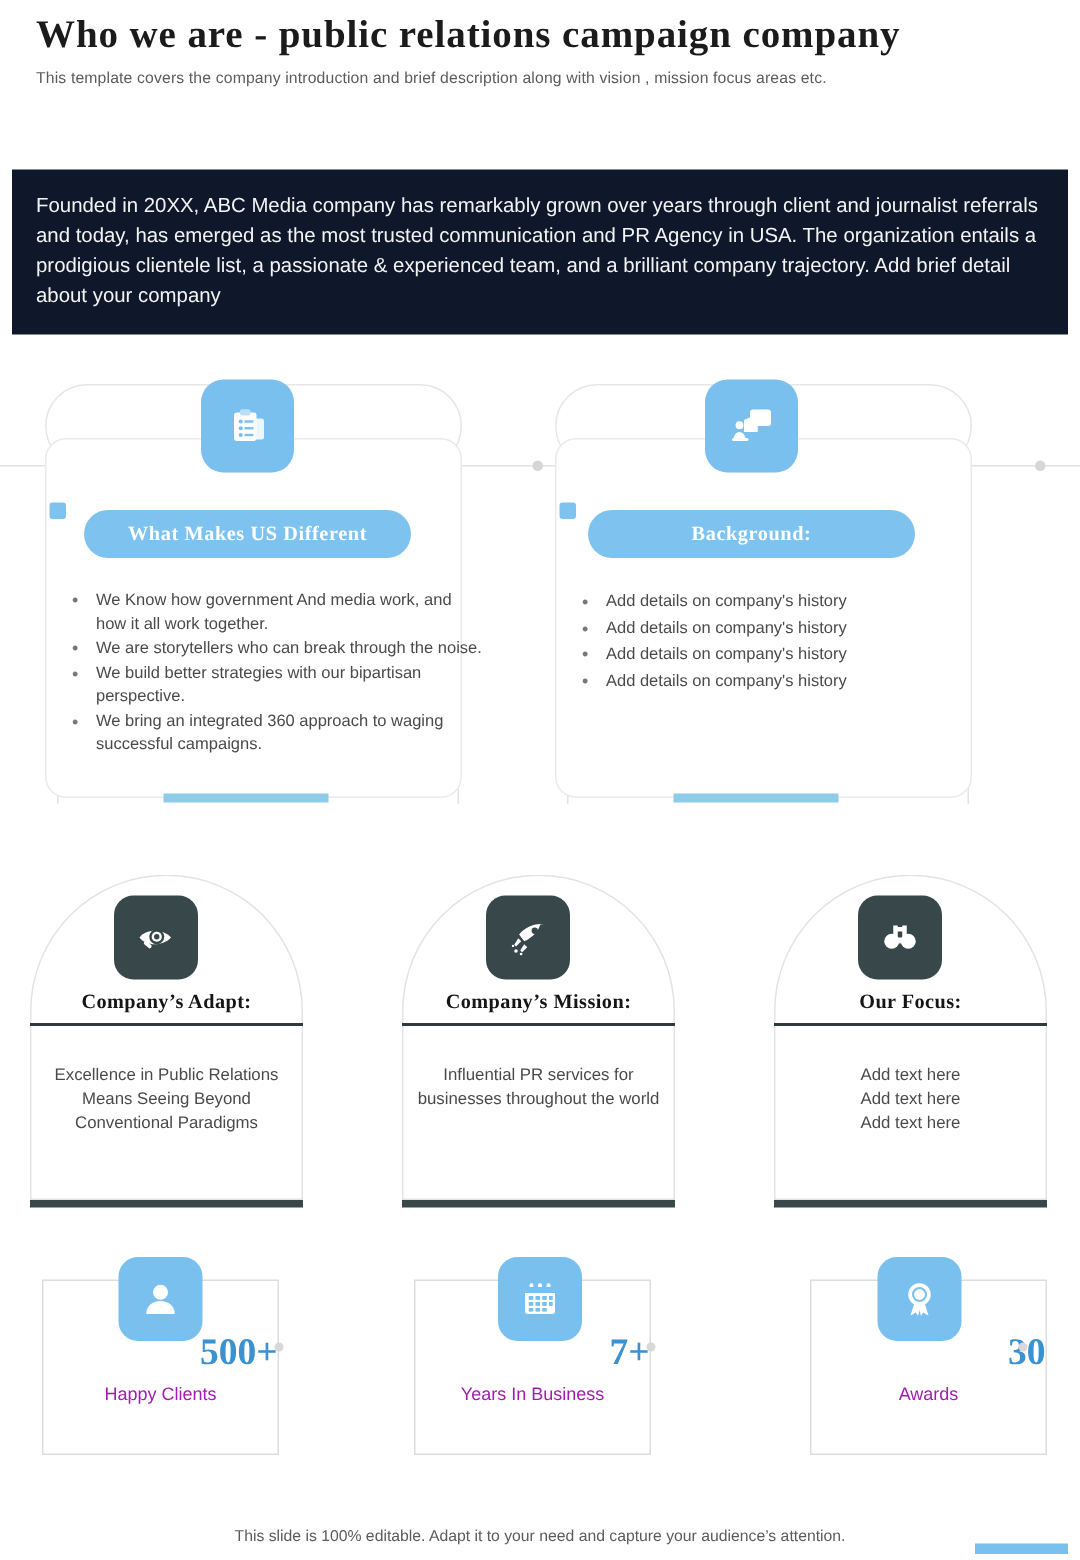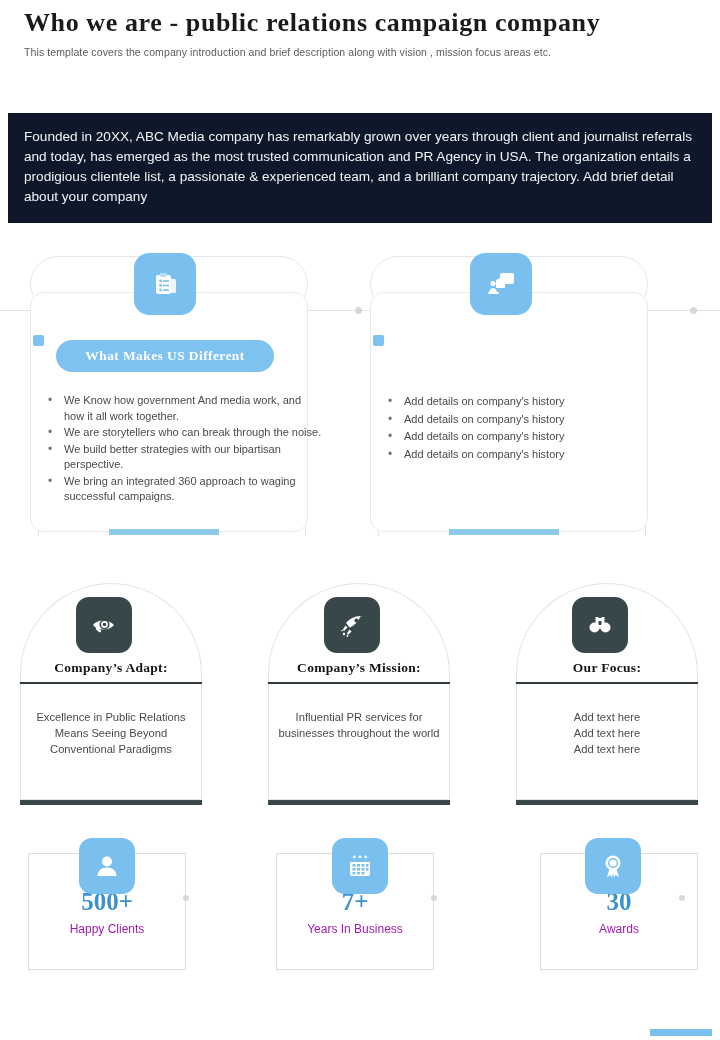--- a/index.html
+++ b/index.html
@@ -148,21 +148,21 @@
 
   
   .stat{
     position:absolute;top:853px;width:158px;height:117px;
     border:1px solid #dddddd;background:#fff;box-sizing:border-box;
   }
   .stat.s1{left:28px;}
   .stat.s2{left:276px;}
   .stat.s3{left:524px;margin-left:16px;}
   .stat .num{
-    position:absolute;left:0;top:34px;width:100%;text-align:center;
+    position:absolute;left:0;top:34px;width:100%;text-align:right;
     font-family:"Liberation Serif", serif;font-weight:bold;font-size:25px;color:#3b92d0;
   }
   .stat .lbl{
     position:absolute;left:0;top:68px;width:100%;text-align:center;
     font-size:12px;font-weight:normal;color:#a21caf;
   }
   .stat-tile{
     position:absolute;top:838px;width:56px;height:56px;border-radius:13px;
     background:#79c0ef;display:flex;align-items:center;justify-content:center;
   }
@@ -245,20 +245,21 @@
     <svg width="34" height="34" viewBox="0 0 34 34" aria-hidden="true">
       <rect x="16" y="6" width="14" height="11" rx="2" fill="#ffffff"></rect>
       <path d="M12 13 h9 v8 h-9 z" fill="#ffffff"></path>
       <path d="M12 13 L21 9 v12 L12 17 z" fill="#ffffff"></path>
       <circle cx="9" cy="16.5" r="2.6" fill="#ffffff"></circle>
       <path d="M5 26 c0-3 2-5 4-5 s4 2 4 5 z" fill="#ffffff"></path>
       <rect x="4" y="25" width="11" height="2" rx="1" fill="#ffffff"></rect>
     </svg>
   </div>
   <div class="sq-marker m2"></div>
+  <div class="blue-label b2">Background:</div>
   <ul class="bullets b2">
     <li>Add details on company's history</li>
     <li>Add details on company's history</li>
     <li>Add details on company's history</li>
     <li>Add details on company's history</li>
   </ul>
 
   <div class="arch a1">
     <div class="dome"></div>
     <div class="body"></div>
@@ -366,15 +367,16 @@
     <svg width="28" height="28" viewBox="0 0 28 28" aria-hidden="true">
       <circle cx="14" cy="11" r="7.5" fill="#ffffff"></circle>
       <circle cx="14" cy="11" r="5" fill="#79c0ef"></circle>
       <circle cx="14" cy="11" r="3.6" fill="#ffffff"></circle>
       <path d="M10.5 17 L8 25 l3.6-2 1.4 2.4 2-7.6 z" fill="#ffffff"></path>
       <path d="M17.5 17 L20 25 l-3.6-2 -1.4 2.4 -2-7.6 z" fill="#ffffff"></path>
     </svg>
   </div>
   <div class="stat-dot d3"></div>
 
+  <div class="footer">This slide is 100% editable. Adapt it to your need and capture your audience’s attention.</div>
   <div class="corner-accent"></div>
 
 </div>
 
 </body></html>

